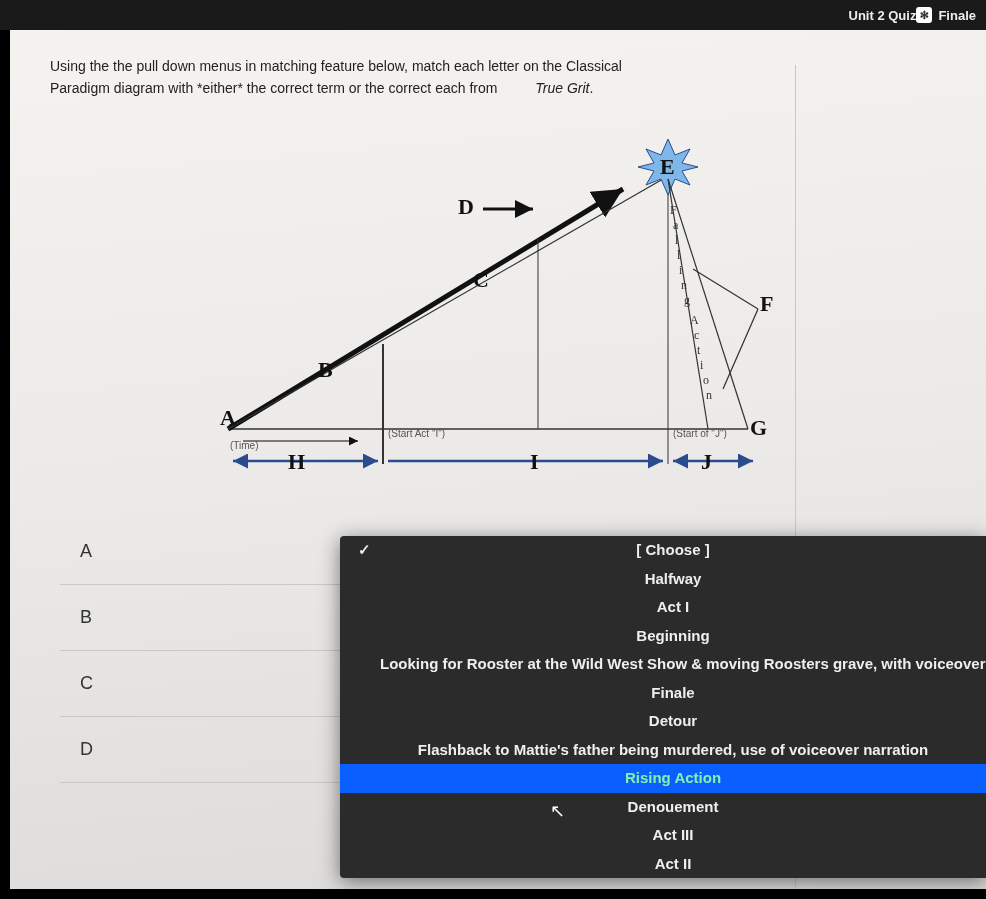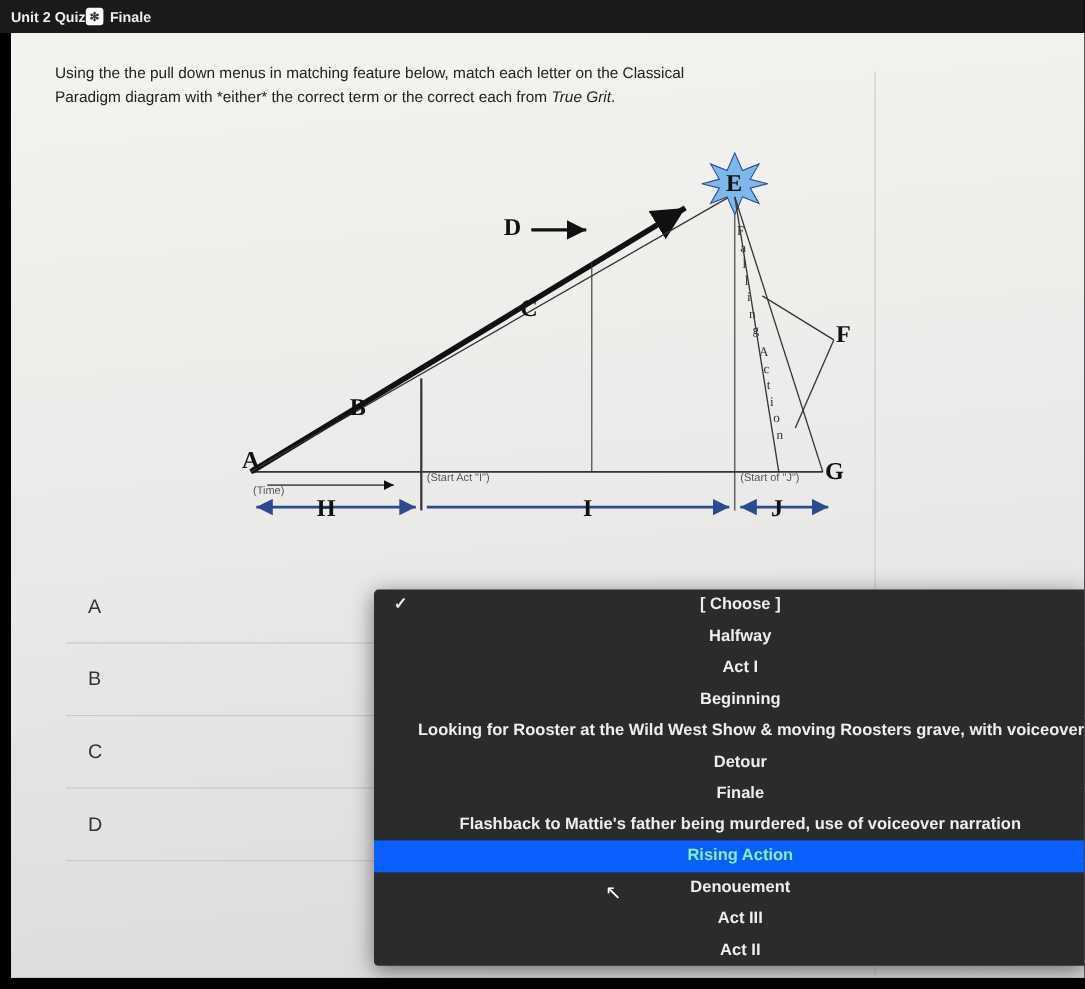--- a/index.html
+++ b/index.html
@@ -10,21 +10,21 @@
       height: 899px;
       overflow: hidden;
       position: relative;
     }
     .topbar {
       height: 30px;
       background: #1a1a1a;
       color: #eee;
       display: flex;
       align-items: center;
-      justify-content: flex-start;
+      justify-content: flex-end;
       padding: 0 10px;
       font-size: 13px;
       font-weight: 600;
     }
     .topbar-right {
       display: flex;
       align-items: center;
       gap: 6px;
     }
     .gear-icon {
@@ -46,21 +46,21 @@
       background: linear-gradient(175deg, #f5f3f0 0%, #ebeae8 50%, #dcdbd9 100%);
       overflow: hidden;
     }
     .question-text {
       padding: 26px 40px 10px 40px;
       font-size: 14px;
       line-height: 1.55;
       color: #222;
       max-width: 900px;
     }
-    .italic { font-style: italic; }
+    .italic { font-style: italic; margin-left: 34px; }
     .diagram-wrap {
       position: relative;
       width: 700px;
       height: 380px;
       margin: 10px auto 20px auto;
     }
     .diagram-wrap svg { width: 100%; height: 100%; }
     .diagram-label {
       position: absolute;
       font-family: "Times New Roman", serif;
@@ -245,22 +245,22 @@
         <span>D</span>
       </div>
   </div>
 
   <div class="dropdown-menu" id="dropdown">
       <div class="dropdown-item checked">[ Choose ]</div>
       <div class="dropdown-item">Halfway</div>
       <div class="dropdown-item">Act I</div>
       <div class="dropdown-item">Beginning</div>
       <div class="dropdown-item">Looking for Rooster at the Wild West Show &amp; moving Roosters grave, with voiceover narration</div>
+      <div class="dropdown-item">Finale</div>
       <div class="dropdown-item">Detour</div>
-      <div class="dropdown-item">Finale</div>
       <div class="dropdown-item">Flashback to Mattie's father being murdered, use of voiceover narration</div>
       <div class="dropdown-item highlight">Rising Action</div>
       <div class="dropdown-item">Denouement</div>
       <div class="dropdown-item">Act III</div>
       <div class="dropdown-item">Act II</div>
     </div>
 
   <span class="cursor">↖</span>
 
 </div>

